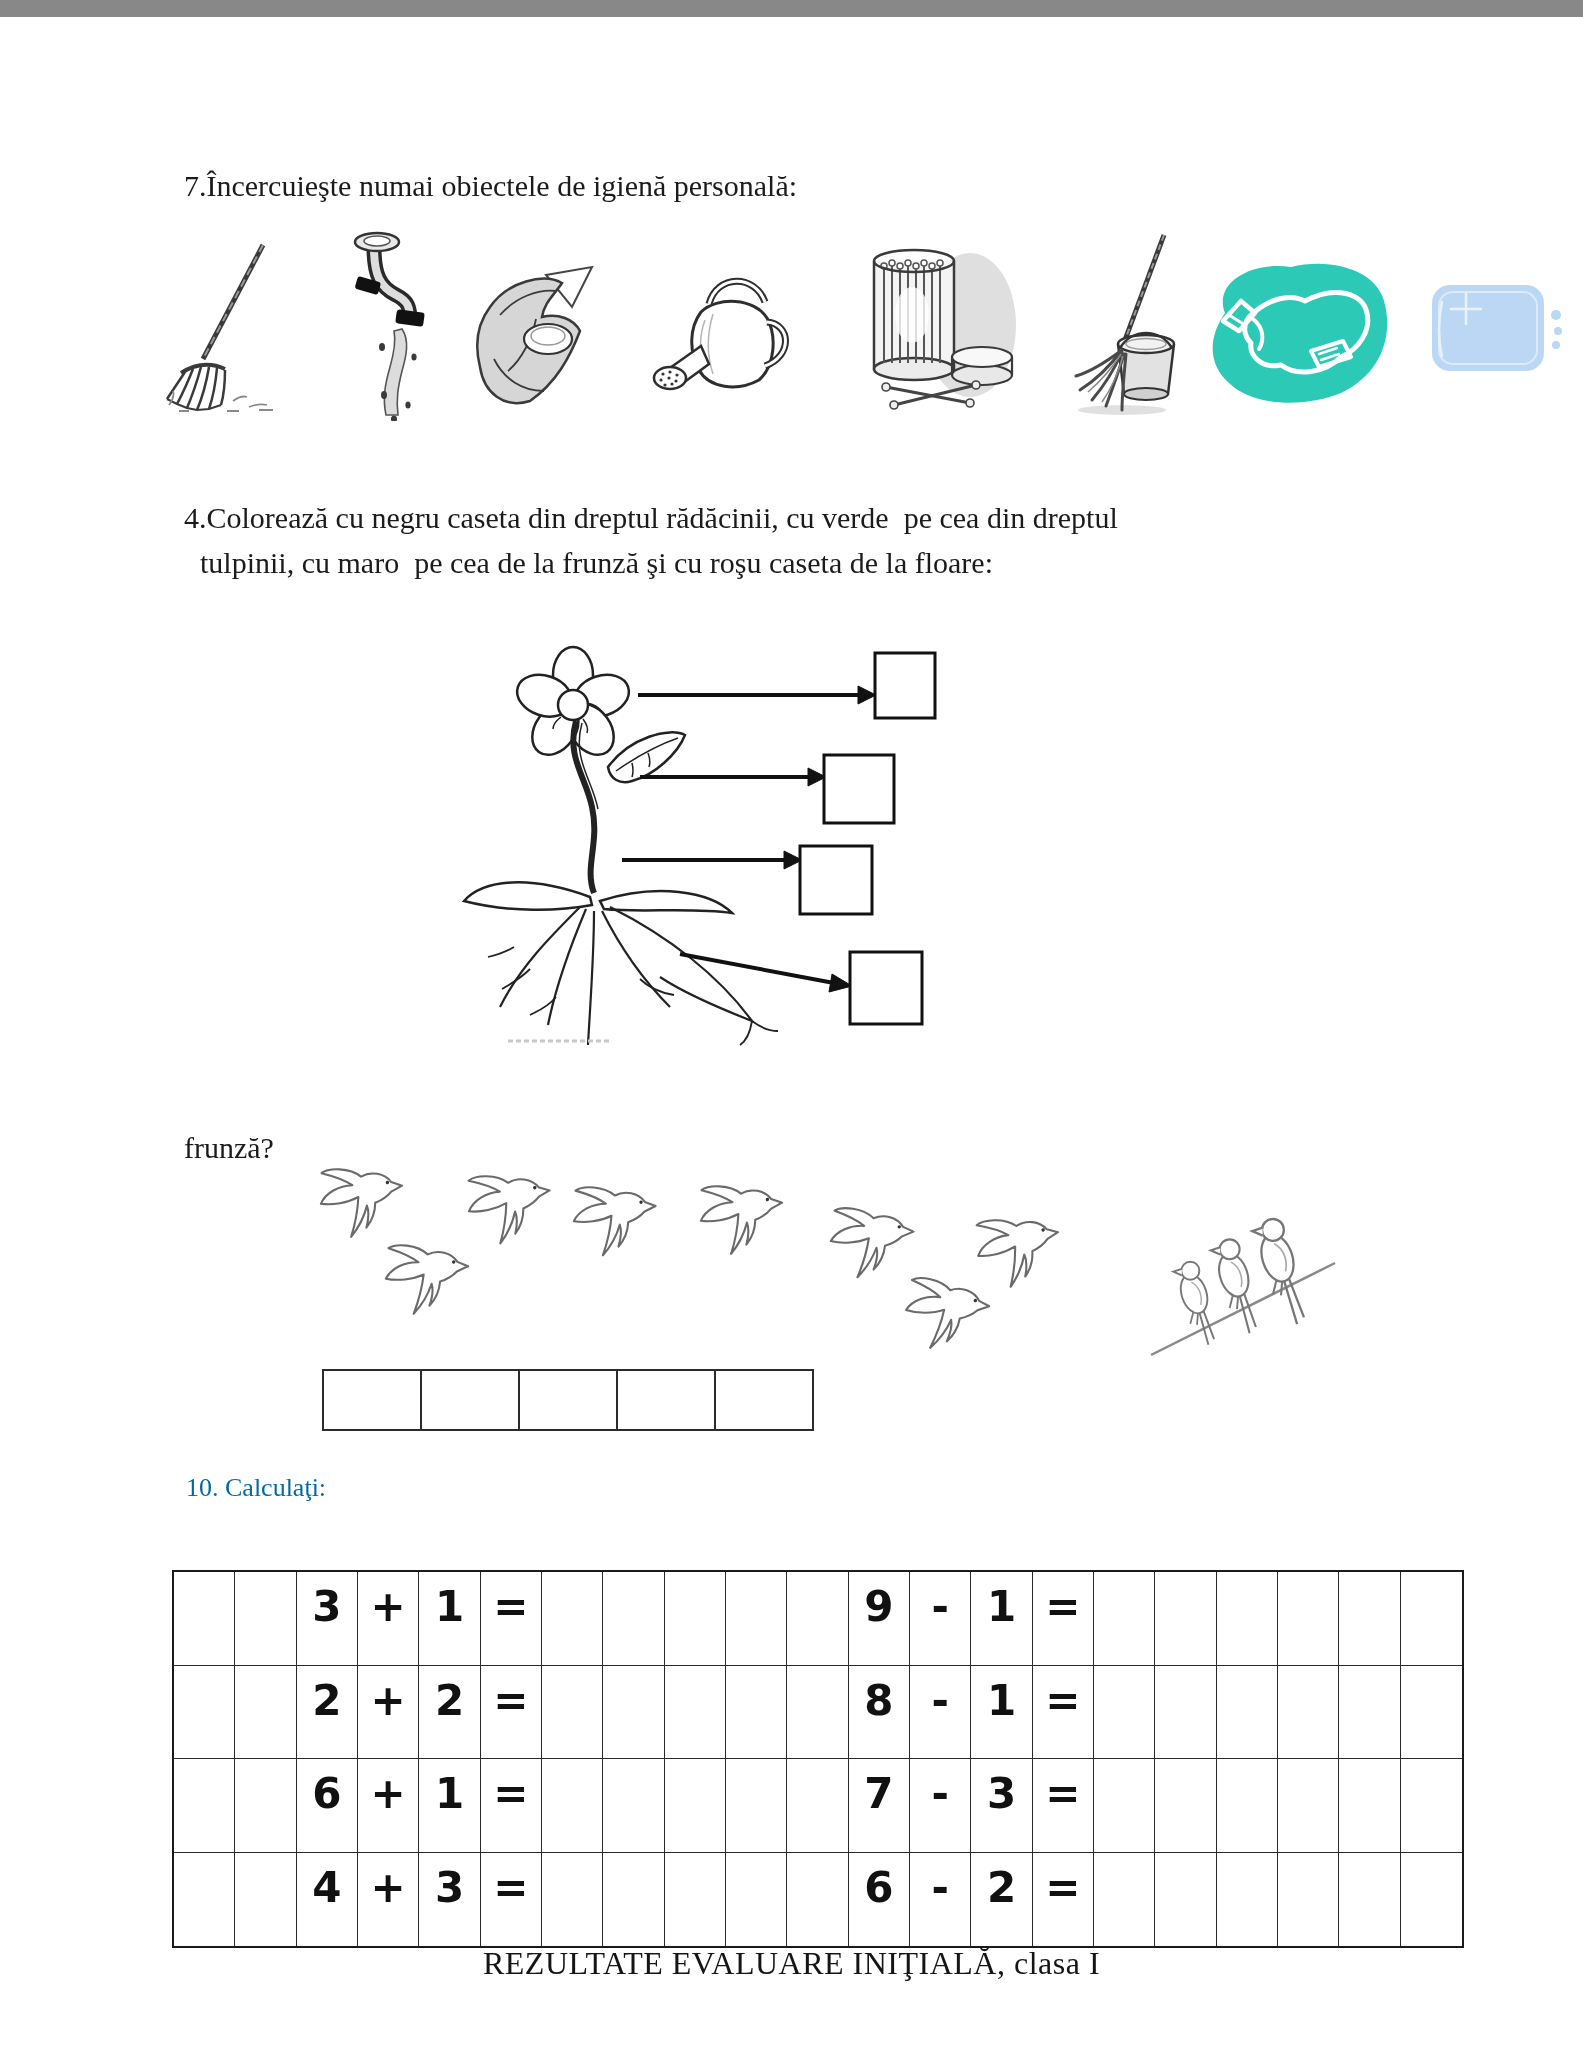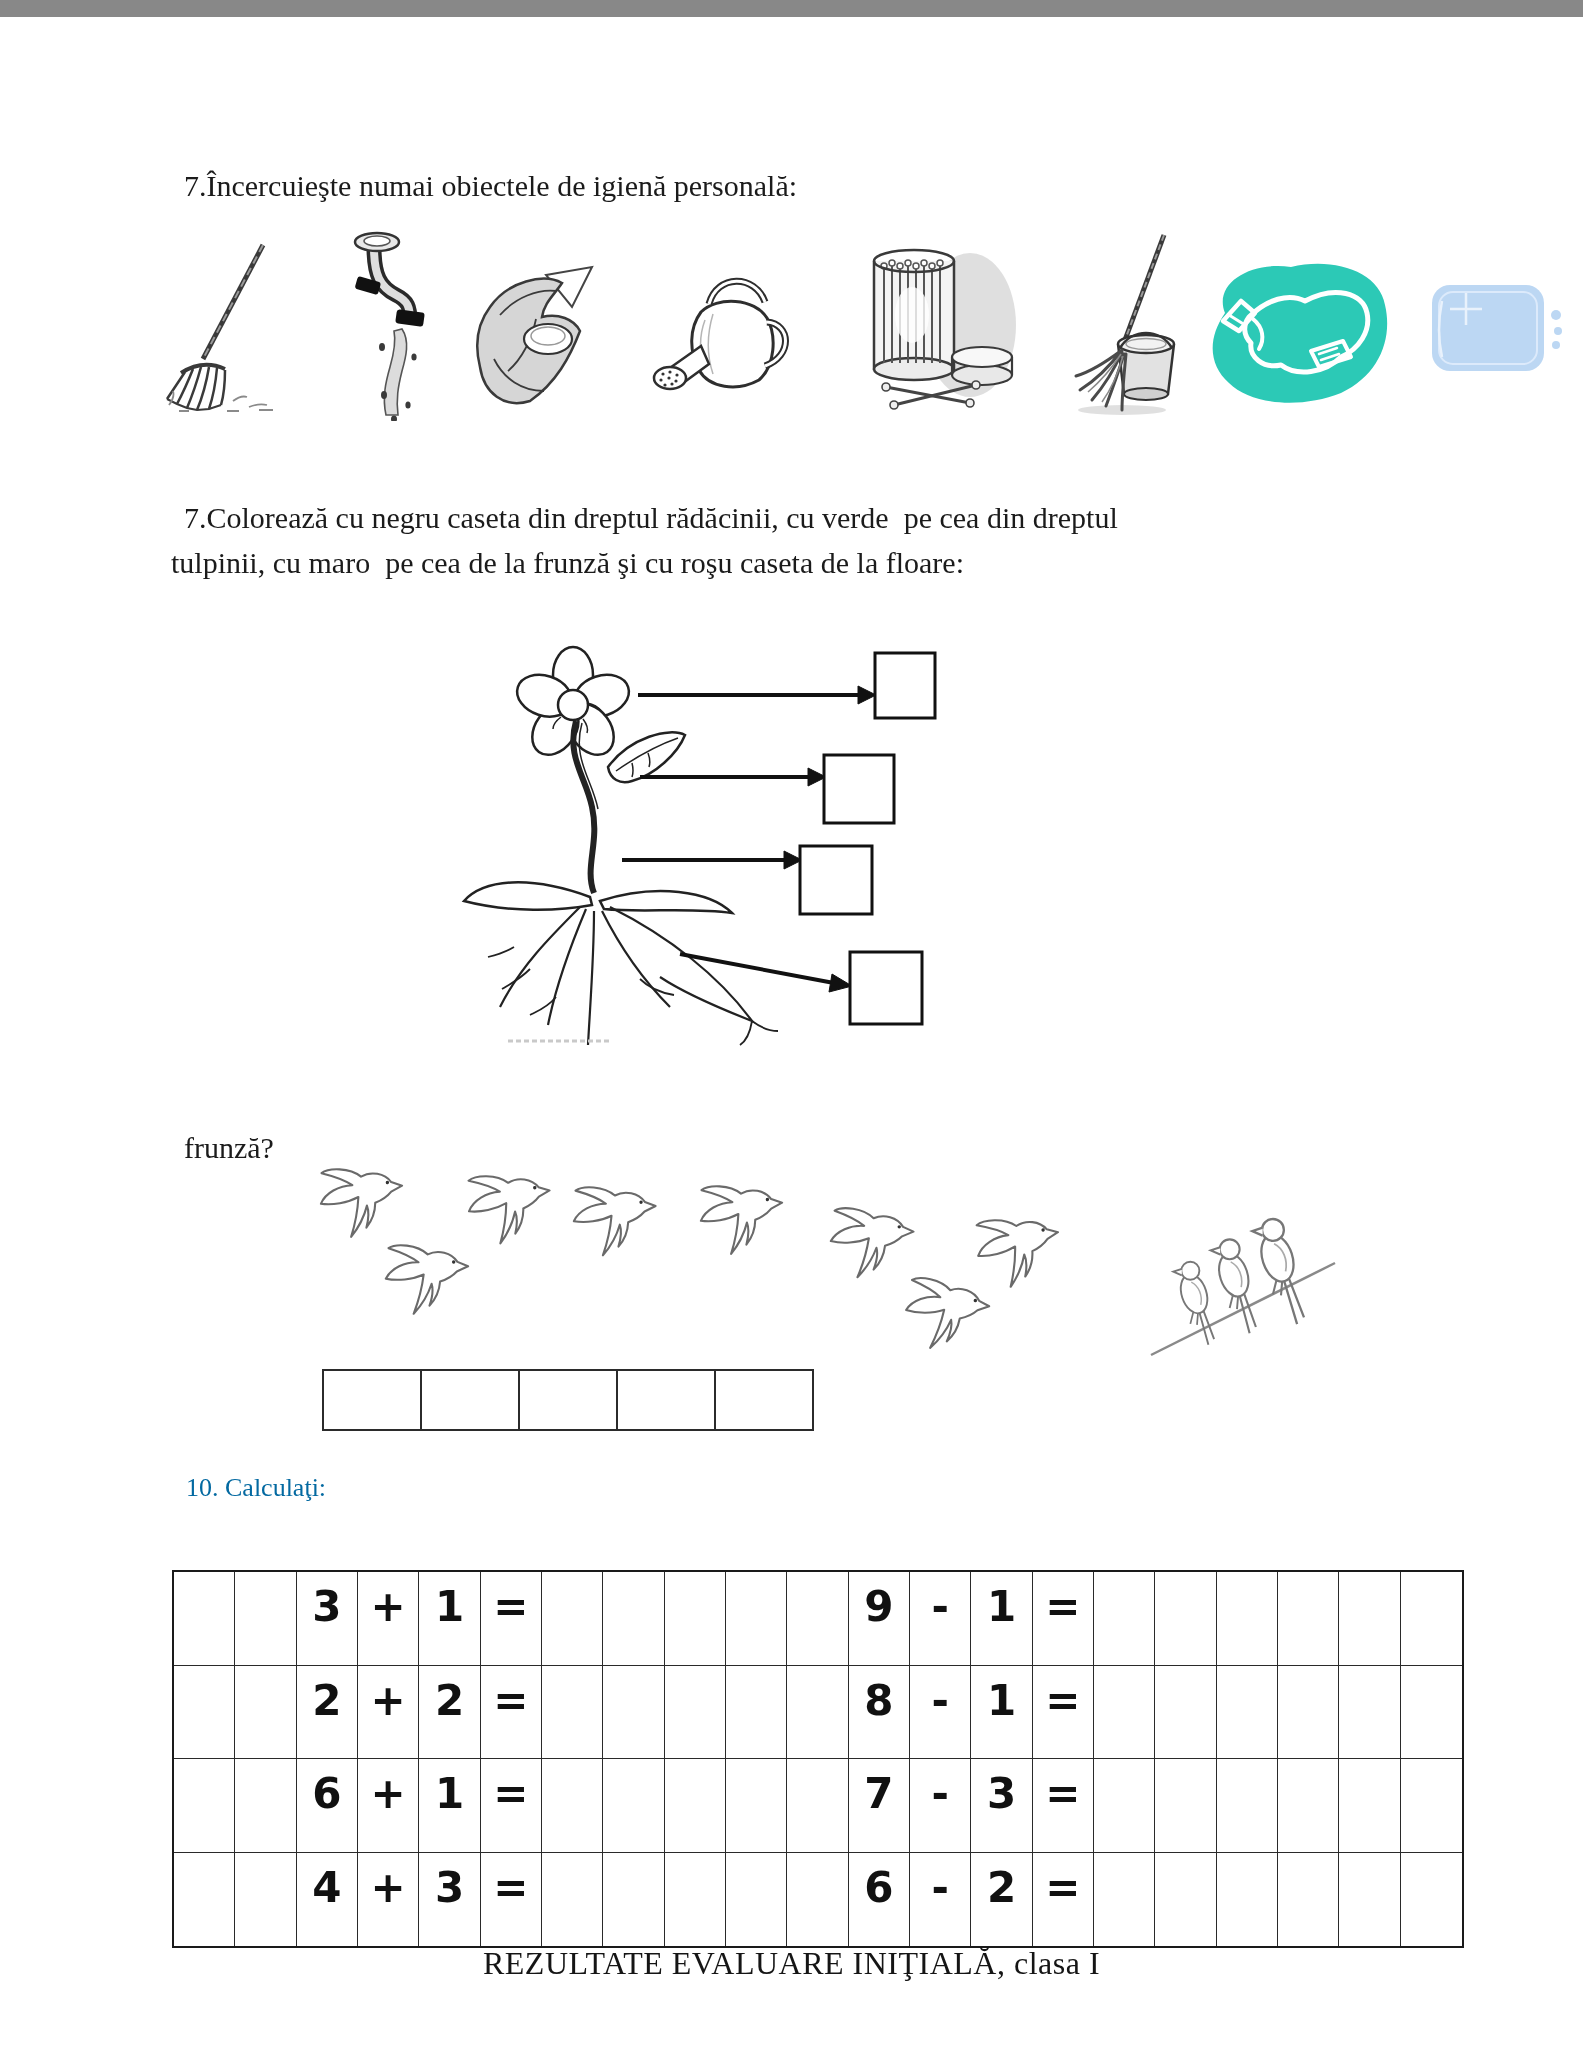--- a/index.html
+++ b/index.html
@@ -173,22 +173,22 @@
       <rect x="2" y="4" width="112" height="86" rx="18" fill="#bcd7f3"></rect>
       <rect x="9" y="11" width="98" height="72" rx="14" fill="none" stroke="#dceafb" stroke-width="2"></rect>
       <path d="M12 20 C8 40 8 58 12 76" stroke="#e9f2fc" stroke-width="2.5" fill="none"></path>
       <path d="M36 12 L36 44 M20 28 L52 28" stroke="#e9f2fc" stroke-width="2.5"></path>
       <circle cx="126" cy="34" r="5" fill="#bcd7f3"></circle>
       <circle cx="128" cy="50" r="4" fill="#bcd7f3"></circle>
       <circle cx="126" cy="64" r="4" fill="#bcd7f3"></circle>
     </svg>
   </div>
 
-  <div class="q-text" style="left:184px;top:482px">7.Colorează cu negru caseta din dreptul rădăcinii, cu verde  pe cea din dreptul</div>
-  <div class="q-text" style="left:171px;top:527px">tulpinii, cu maro  pe cea de la frunză şi cu roşu caseta de la floare:</div>
+  <div class="q-text" style="left:184px;top:482px">4.Colorează cu negru caseta din dreptul rădăcinii, cu verde  pe cea din dreptul</div>
+  <div class="q-text" style="left:200px;top:527px">tulpinii, cu maro  pe cea de la frunză şi cu roşu caseta de la floare:</div>
 
   <div class="plant-wrap">
     <svg width="575" height="440" viewBox="0 0 575 440">
 
       <g>
         <g transform="translate(193,88)" stroke="#222" stroke-width="2.5" fill="#fff">
           <ellipse cx="0" cy="-30" rx="20" ry="28"></ellipse>
           <ellipse cx="0" cy="-30" rx="20" ry="28" transform="rotate(72)"></ellipse>
           <ellipse cx="0" cy="-30" rx="20" ry="28" transform="rotate(144)"></ellipse>
           <ellipse cx="0" cy="-30" rx="20" ry="28" transform="rotate(216)"></ellipse>

